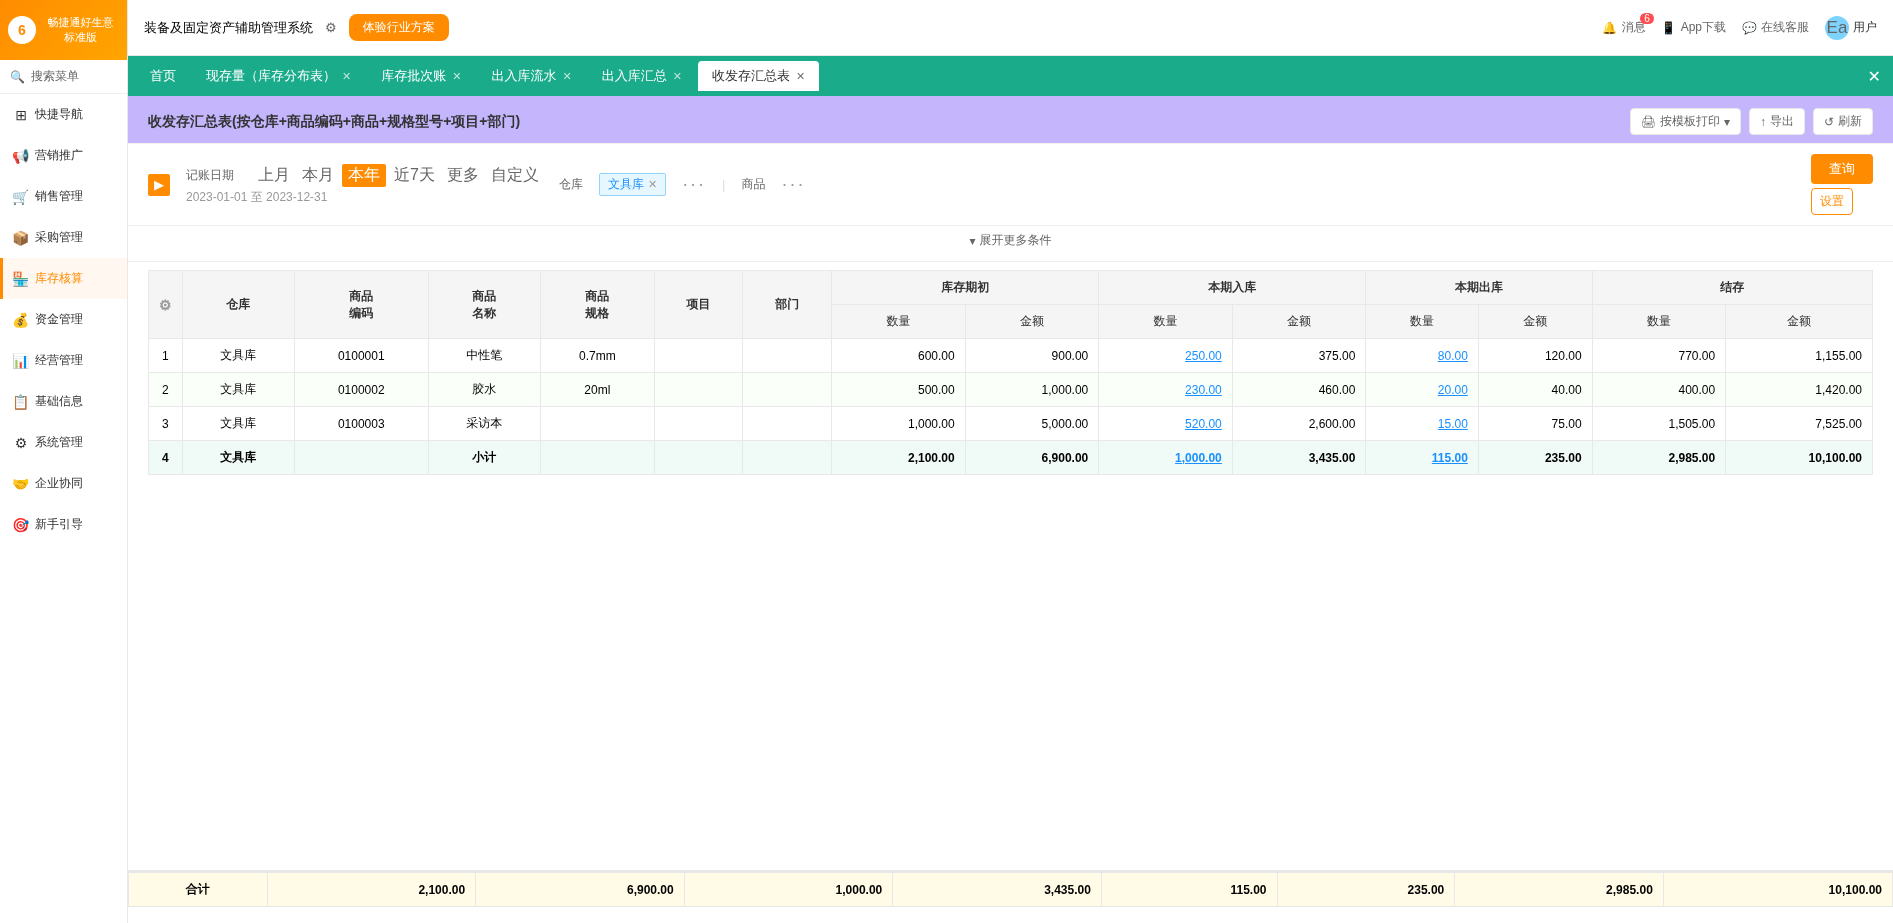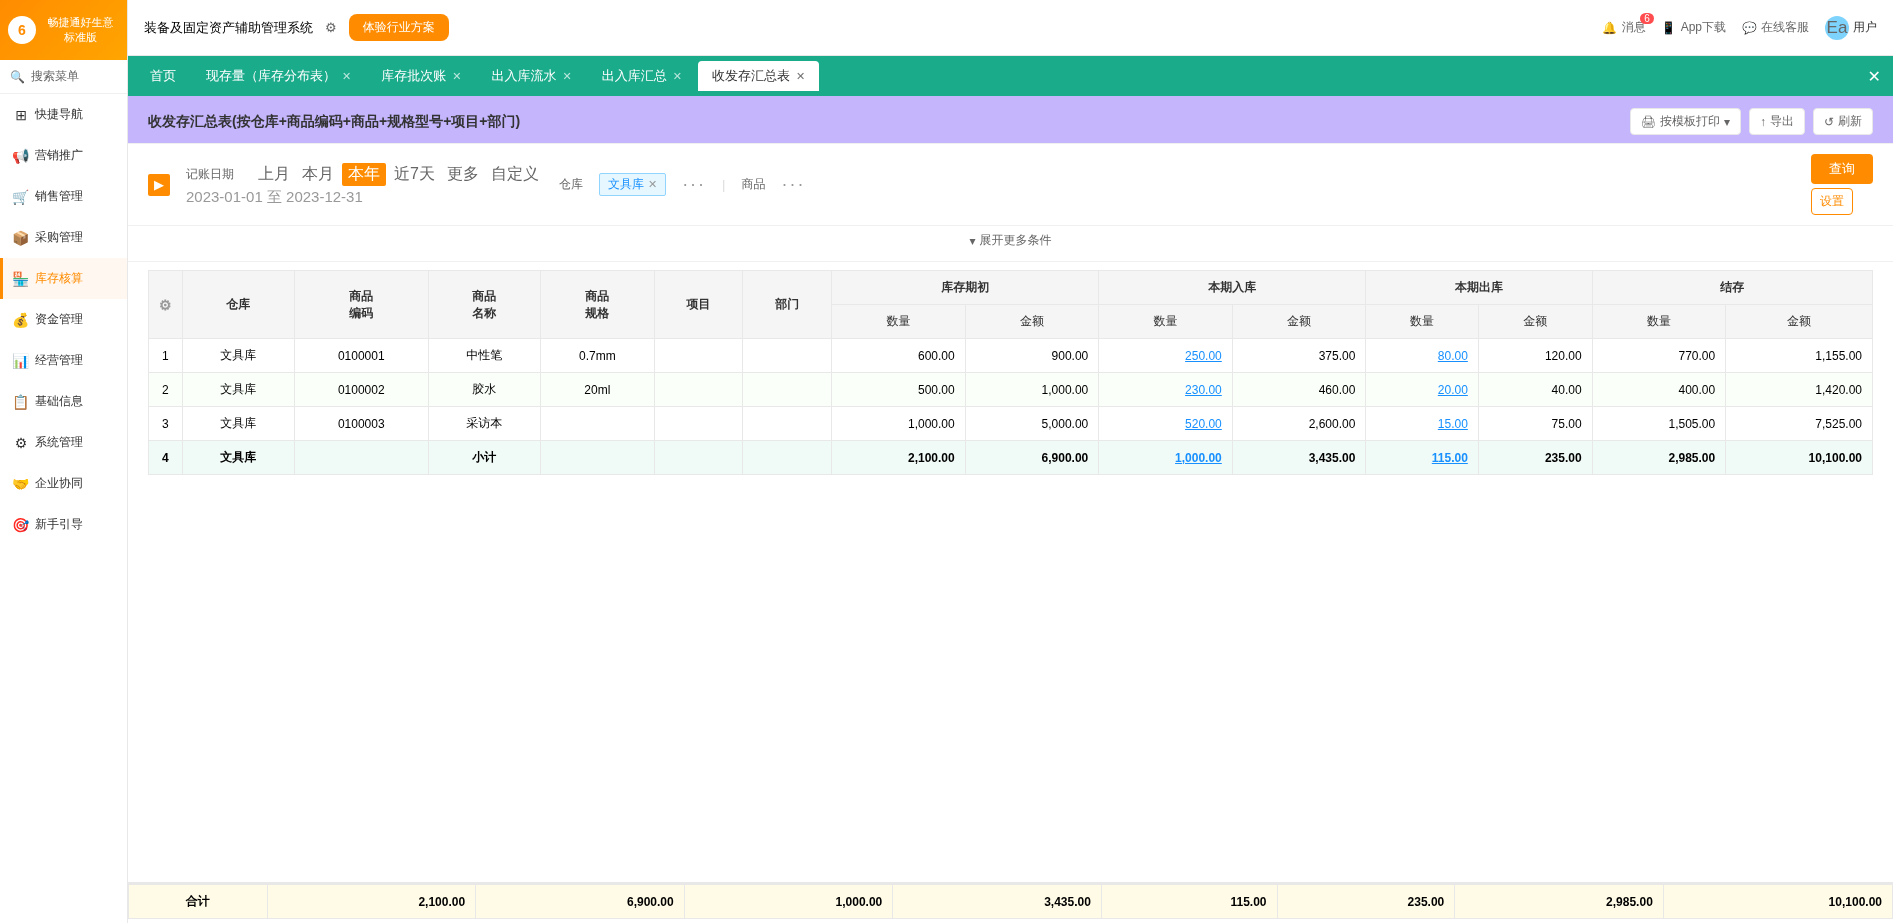--- a/index.html
+++ b/index.html
@@ -44,21 +44,21 @@
     .action-btn { display: flex; align-items: center; gap: 4px; color: #666; font-size: 12px; cursor: pointer; border: 1px solid #e8e8e8; padding: 4px 10px; border-radius: 4px; background: #fff; }
 
     
     .filter-bar { padding: 10px 20px; background: #fff; border-bottom: 1px solid #f0f0f0; display: flex; align-items: center; gap: 16px; flex-wrap: wrap; }
     .filter-toggle { width: 22px; height: 22px; background: #ff8c00; color: white; display: flex; align-items: center; justify-content: center; cursor: pointer; border-radius: 2px; flex-shrink: 0; }
     .filter-label { color: #666; font-size: 12px; white-space: nowrap; }
     .date-filter { display: flex; flex-direction: column; gap: 2px; }
     .date-buttons { display: flex; gap: 20px; align-items: center; }
     .date-btn { font-size: 16px; color: #666; cursor: pointer; padding: 1px 4px; }
     .date-btn.active { background: #ff8c00; color: white; border-radius: 2px; padding: 1px 6px; }
-    .date-range { font-size: 15px; color: #999; }
+    .date-range { font-size: 12px; color: #999; }
     .filter-tag { display: flex; align-items: center; background: #e6f7ff; border: 1px solid #91d5ff; border-radius: 2px; padding: 2px 8px; font-size: 12px; color: #1890ff; gap: 4px; }
     .filter-tag-close { cursor: pointer; color: #999; font-size: 11px; }
     .filter-more { color: #999; font-size: 18px; cursor: pointer; letter-spacing: 2px; }
     .filter-divider { color: #ddd; }
     .expand-more { display: flex; align-items: center; gap: 4px; color: #666; font-size: 12px; cursor: pointer; padding: 6px 0; justify-content: center; }
     .query-btn { background: #ff8c00; color: white; border: none; padding: 6px 18px; border-radius: 4px; cursor: pointer; font-size: 13px; }
     .set-btn { color: #ff8c00; font-size: 12px; cursor: pointer; padding: 4px 8px; border: 1px solid #ff8c00; border-radius: 4px; background: #fff; }
 
     
     .filter-right { margin-left: auto; display: flex; flex-direction: column; gap: 4px; align-items: flex-start; }
@@ -349,21 +349,21 @@
       <td class="num">3,435.00</td>
       <td class="num"><span class="link-text">115.00</span></td>
       <td class="num">235.00</td>
       <td class="num">2,985.00</td>
       <td class="num">10,100.00</td>
     </tr>
             </tbody>
         </table>
       </div>
 
-      <div style="position:sticky;bottom:4px;background:#fff;border-top:2px solid #e8e8e8;padding:0;">
+      <div style="position:sticky;bottom:16px;background:#fff;border-top:2px solid #e8e8e8;padding:0;">
         <table style="width:100%;border-collapse:collapse;font-size:12px;">
           <tbody>
               <tr id="footer-row" style="background:#fffbe6;font-weight:600;">
     <td colspan="7" style="padding:8px 10px;text-align:center;border:1px solid #e8e8e8;">合计</td>
     <td class="num" style="padding:8px 10px;border:1px solid #e8e8e8;text-align:right;">2,100.00</td>
     <td class="num" style="padding:8px 10px;border:1px solid #e8e8e8;text-align:right;">6,900.00</td>
     <td class="num" style="padding:8px 10px;border:1px solid #e8e8e8;text-align:right;">1,000.00</td>
     <td class="num" style="padding:8px 10px;border:1px solid #e8e8e8;text-align:right;">3,435.00</td>
     <td class="num" style="padding:8px 10px;border:1px solid #e8e8e8;text-align:right;">115.00</td>
     <td class="num" style="padding:8px 10px;border:1px solid #e8e8e8;text-align:right;">235.00</td>

